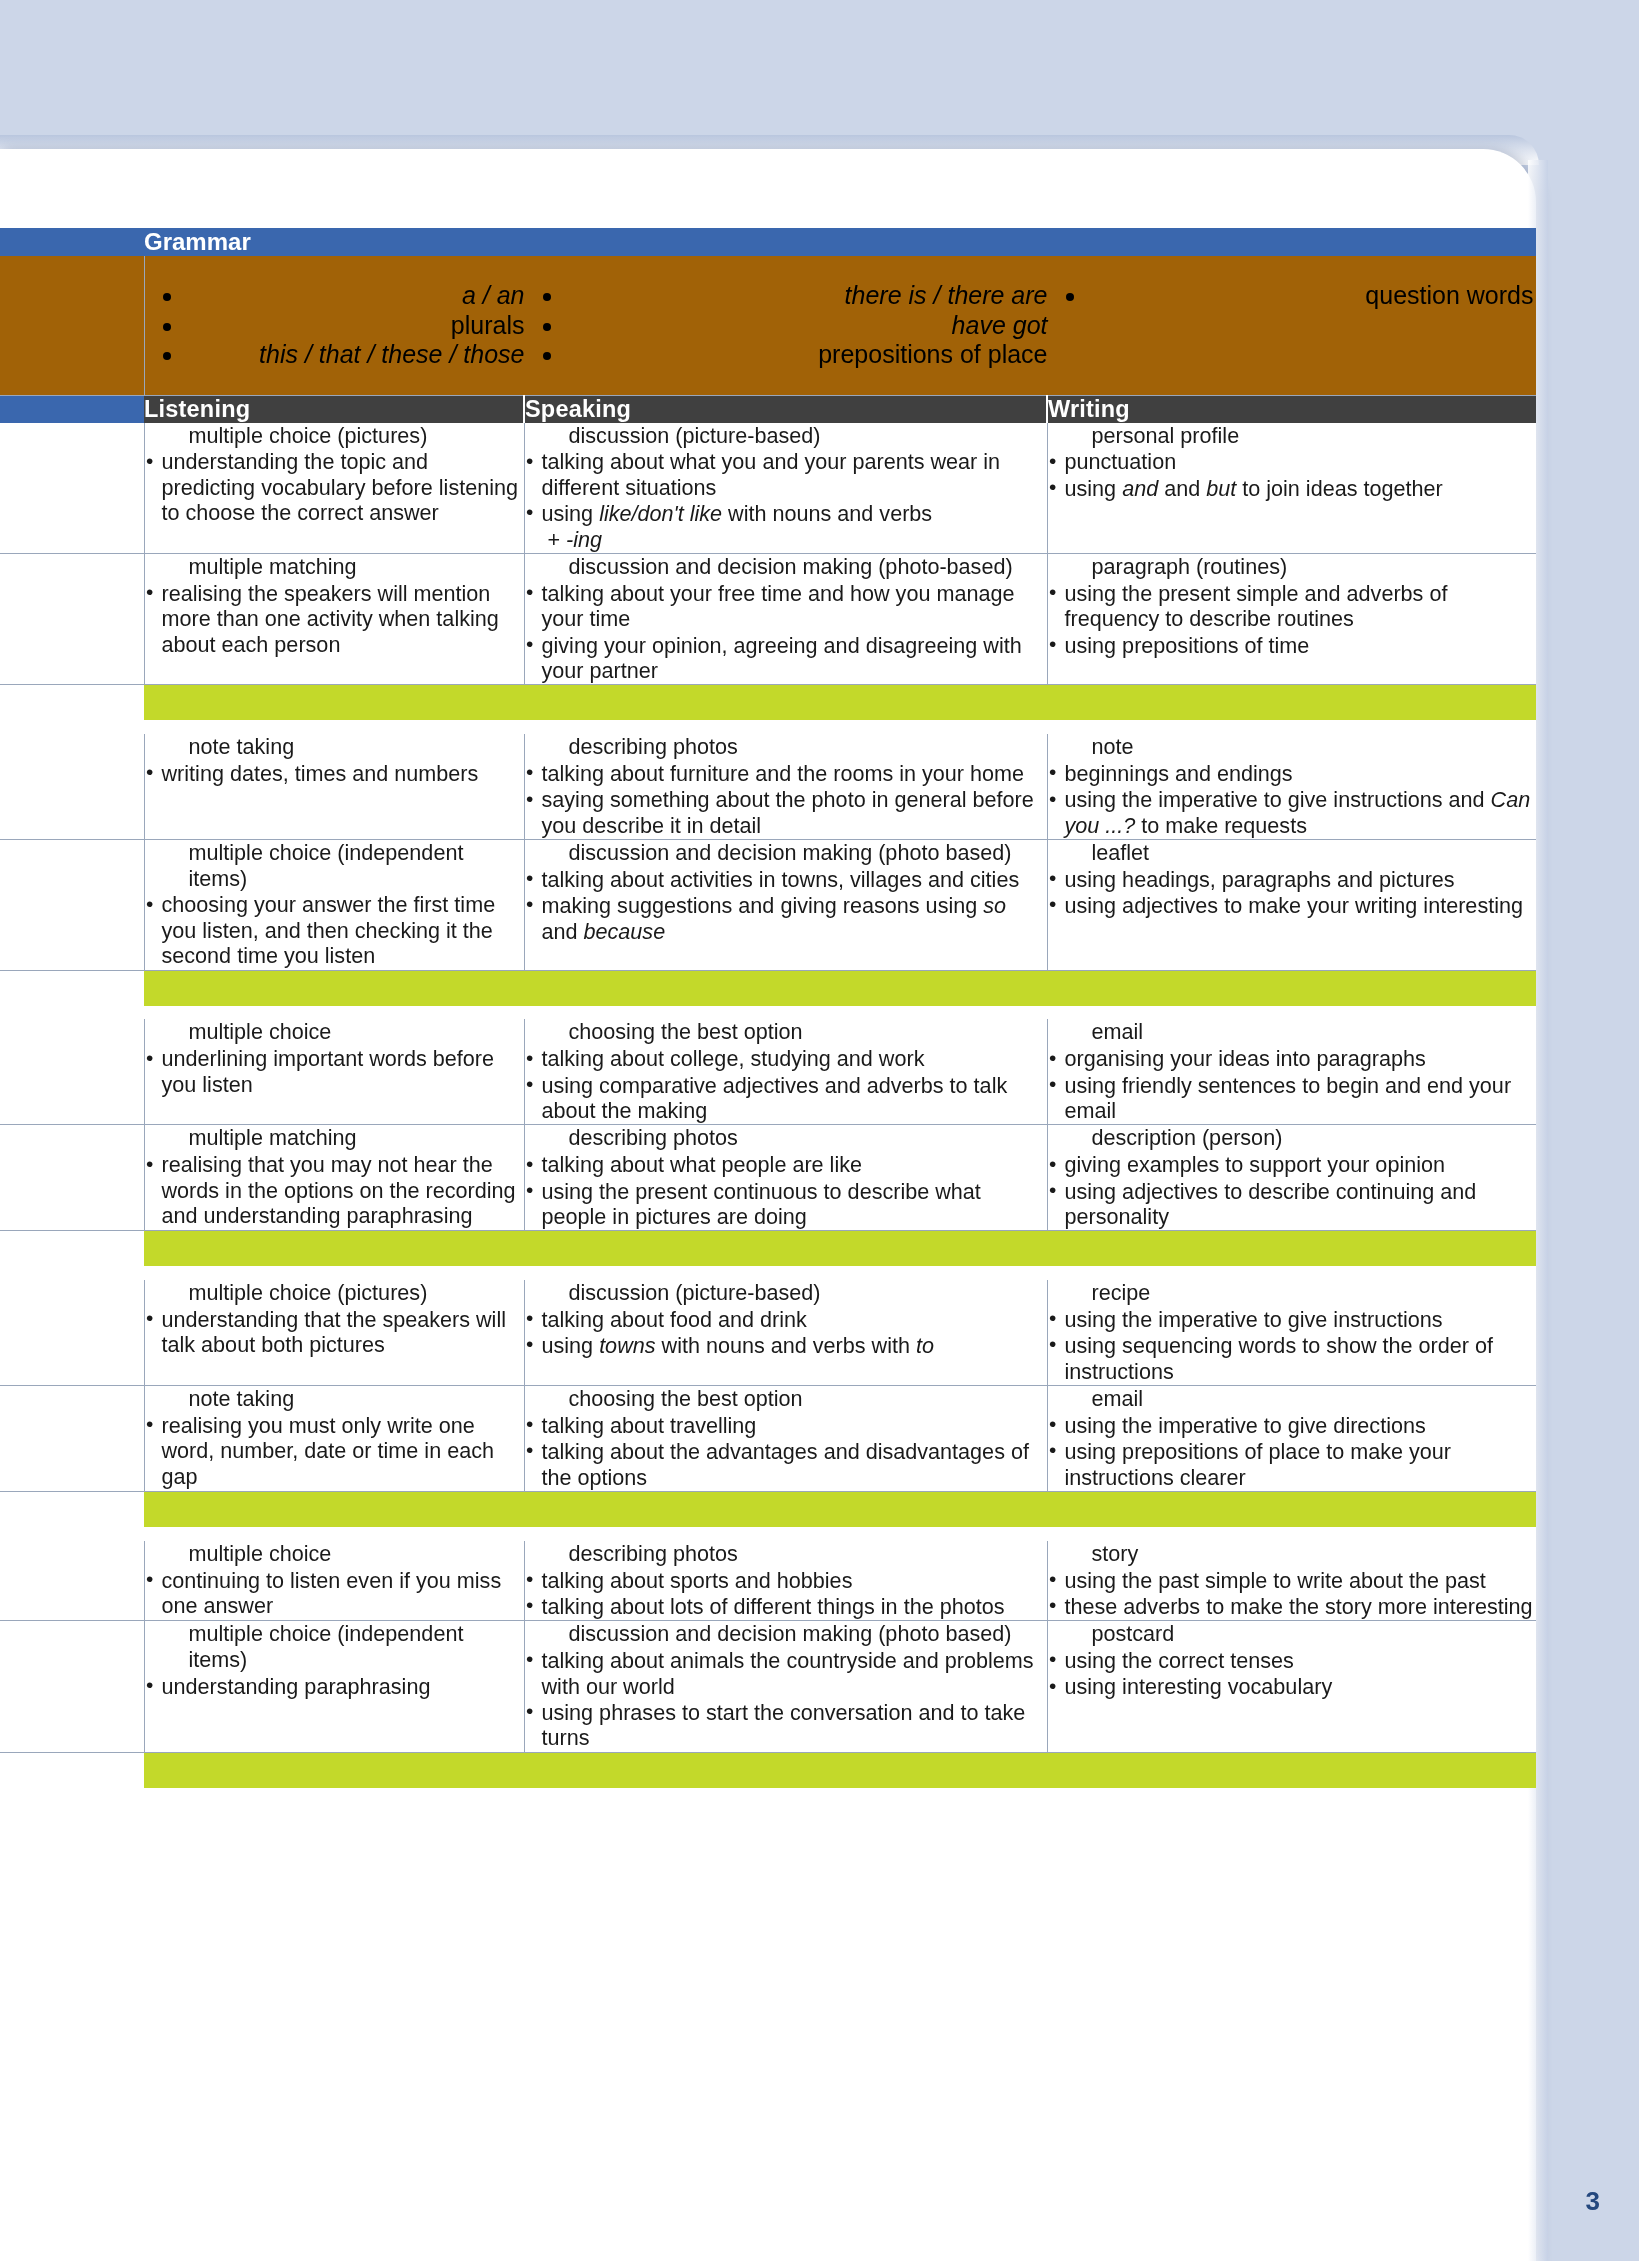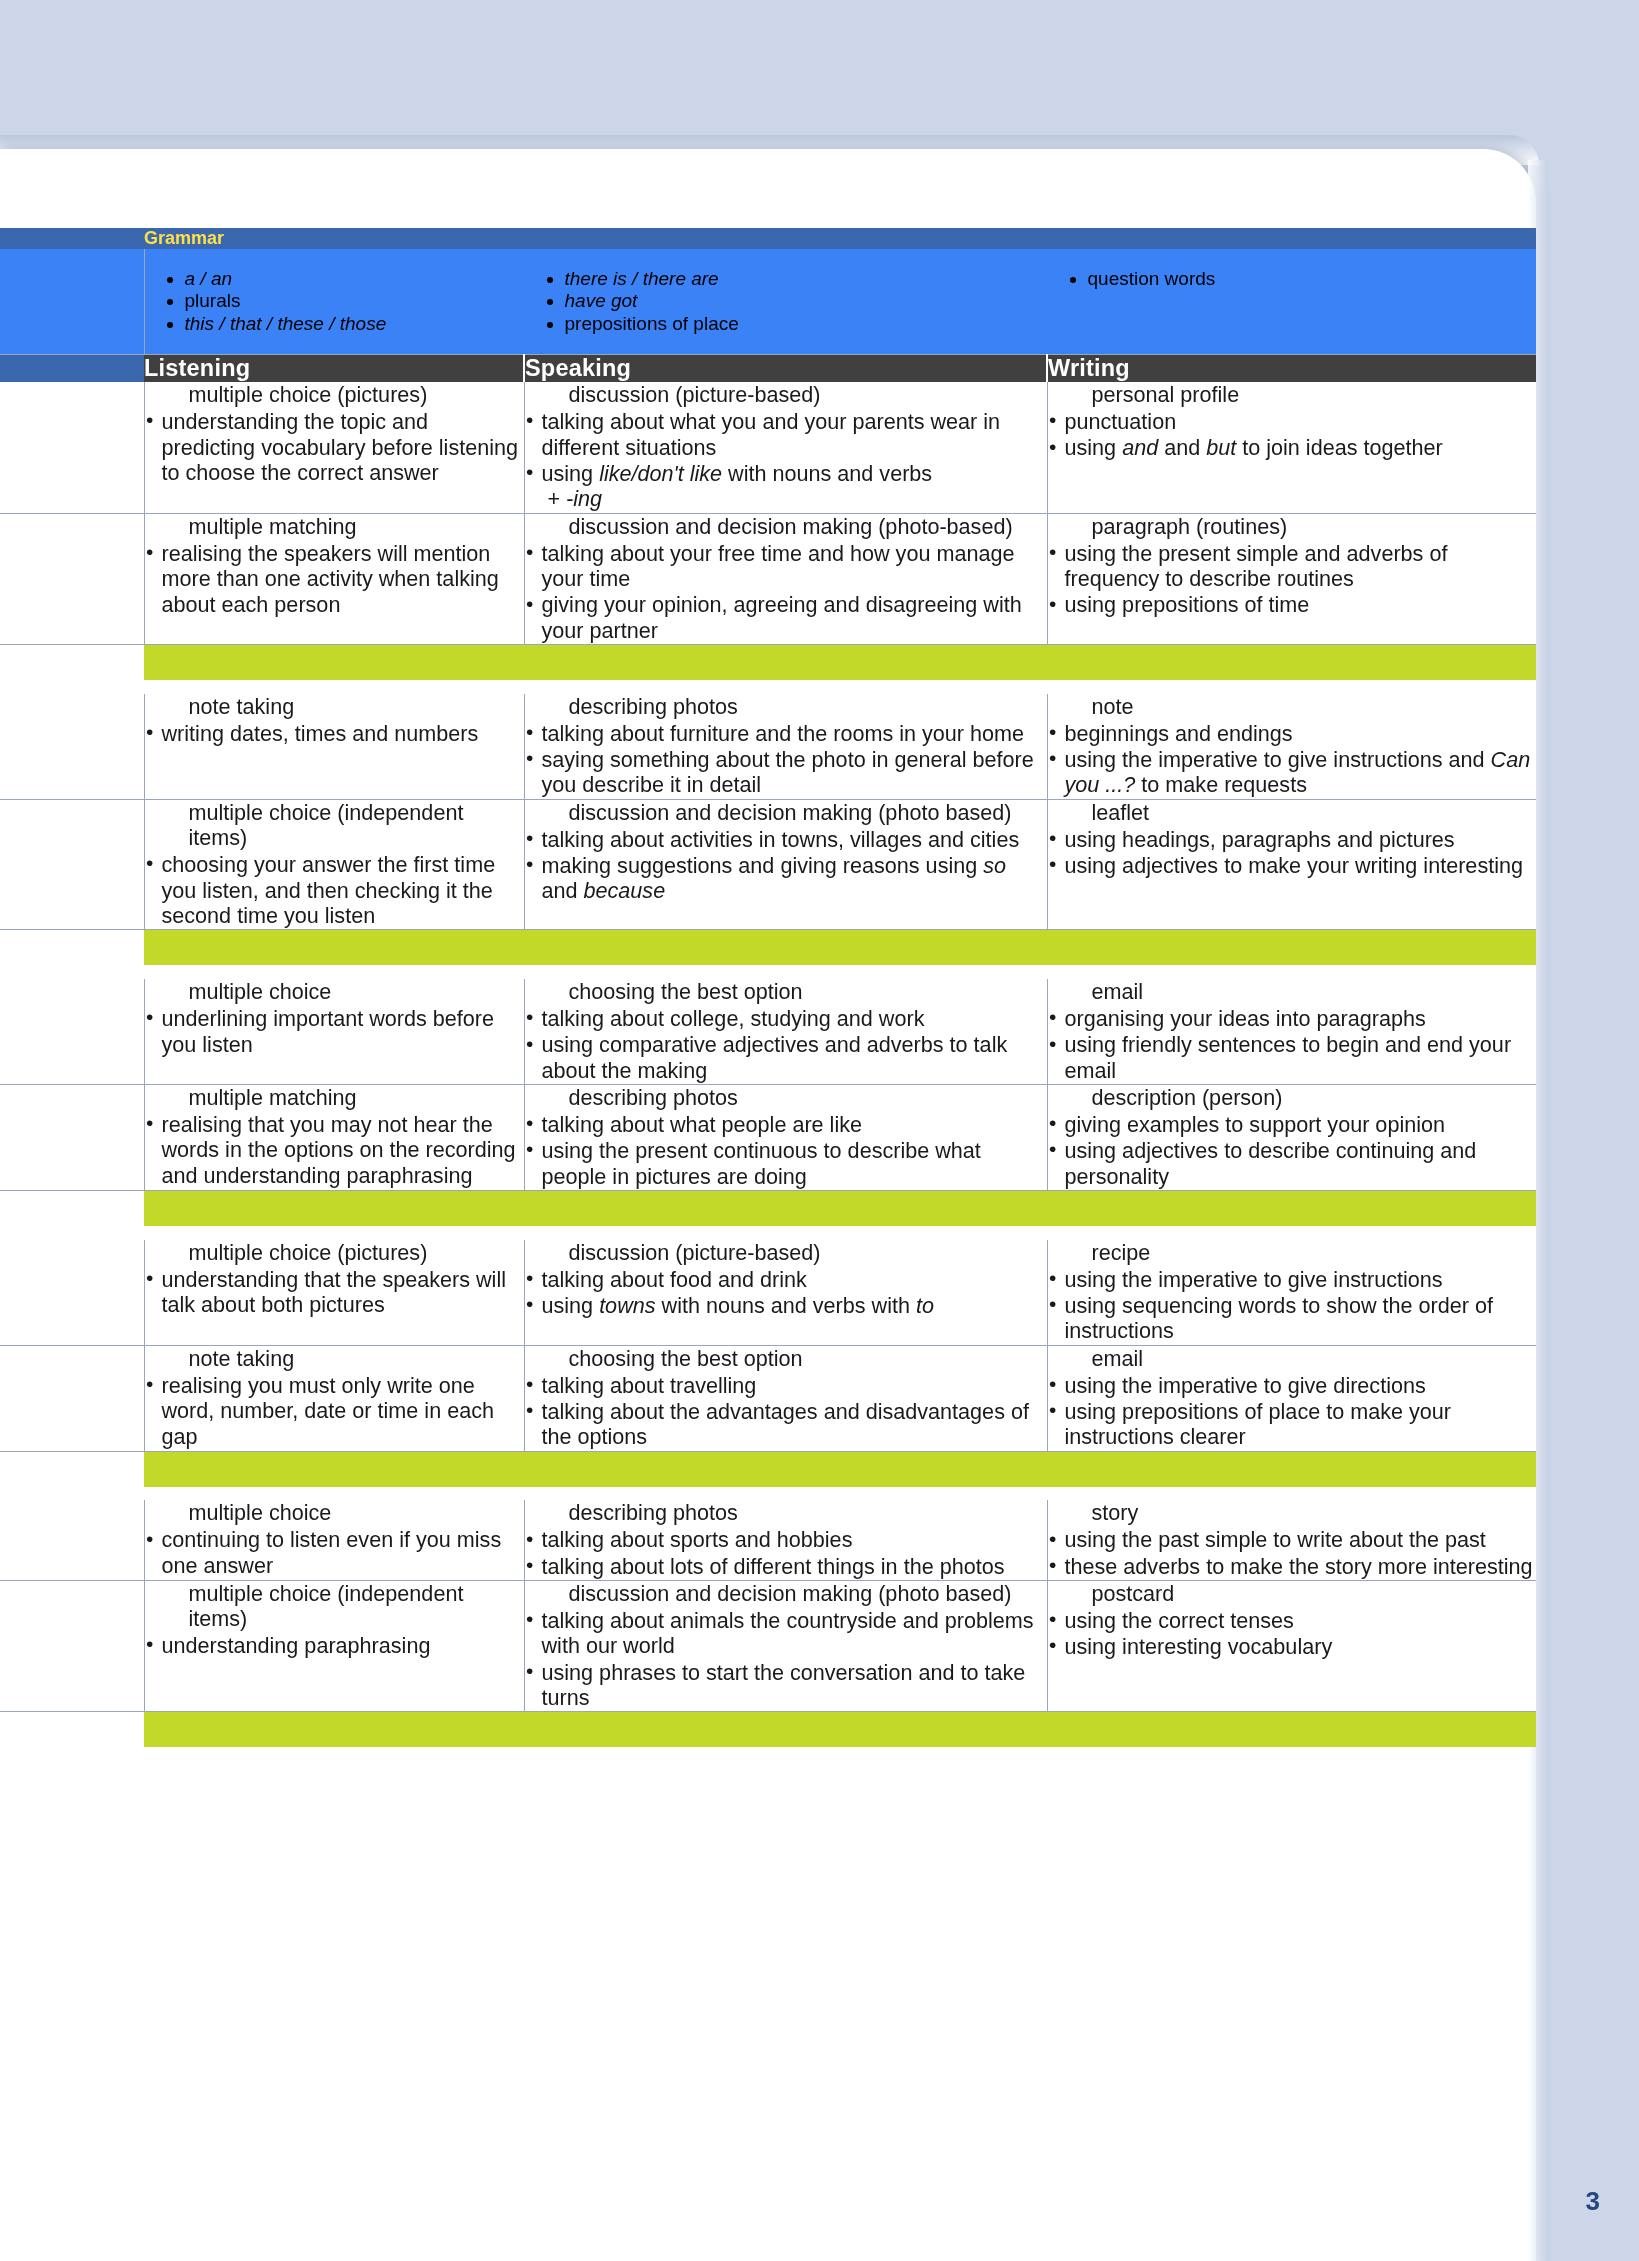--- a/index.html
+++ b/index.html
@@ -135,32 +135,33 @@
   .spacer td {
     height: 13.7px;
     background: #ffffff;
     border: 0;
     padding: 0;
   }
 
   
   .gram-hdr td {
     background: #3a67ae;
-    color: #fde047;
-    font-size: 18px;
+    color: #ffffff;
+    font-size: 24px;
     font-weight: bold;
     padding: 9px 0 9px 10.6px;
   }
   .gram-body td {
     border-bottom: 1.5px solid #9aa7bb;
     border-right: 0;
-    background: #3b82f6;
+    background: #a16207;
     padding: 10px 12px 12px 12px;
-    font-size: 19px;
+    font-size: 25px;
     line-height: 1.18;
+    text-align: right;
   }
   .gram-body td.gutter {
     border-right: 1.5px solid #9aa7bb;
     padding: 0;
   }
   .gram-cols {
     display: flex;
   }
   .gram-col { flex: 0 0 auto; }
   .gram-col.c1 { width: 380px; }

